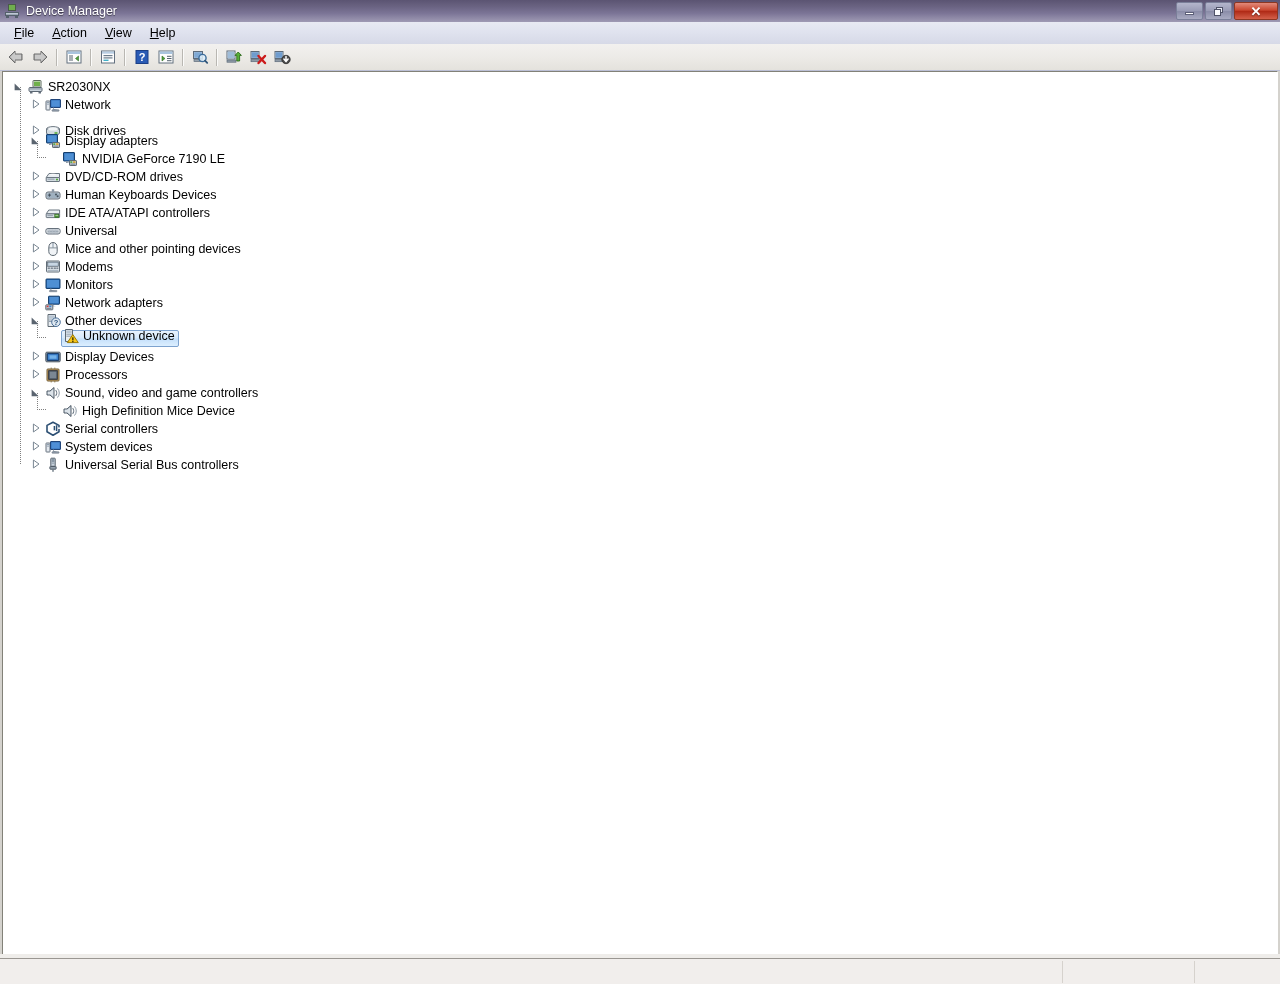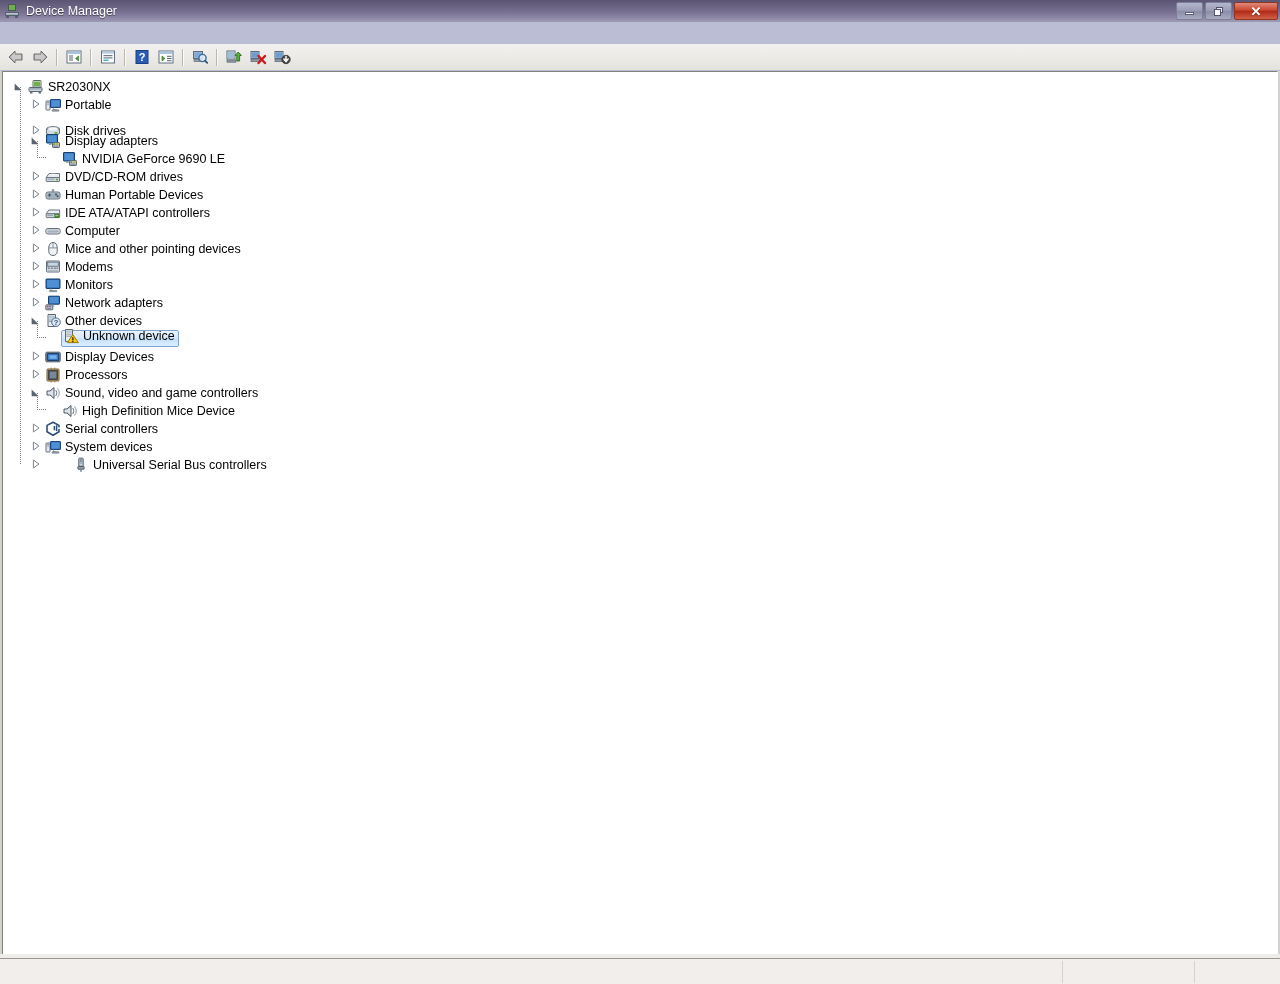--- a/index.html
+++ b/index.html
@@ -336,20 +336,26 @@
       </div>
       <div class="wbtn">
         <div class="gl-restore"></div>
       </div>
       <div class="wbtn close">
         <div class="gl-close">✕</div>
       </div>
     </div>
   </div>
 
+  <div id="menubar">
+    <div class="menu-item"><u>F</u>ile</div>
+    <div class="menu-item"><u>A</u>ction</div>
+    <div class="menu-item"><u>V</u>iew</div>
+    <div class="menu-item"><u>H</u>elp</div>
+  </div>
 
   <div id="toolbar">
 
     <div class="tb-btn">
       <svg width="18" height="16" viewBox="0 0 18 16">
         <path d="M8 2 L2 8 L8 14 L8 11 L15 11 L15 5 L8 5 Z" fill="#a8a8a8" stroke="#6d6d6d" stroke-width="1" stroke-linejoin="round"></path>
         <path d="M8 3.5 L3.3 8 L8 12.5 L8 10.2 L14 10.2 L14 5.8 L8 5.8 Z" fill="#c9c9c9"></path>
       </svg>
     </div>
 
@@ -490,21 +496,21 @@
           <span class="selbox">
             <span class="icon16"><svg width="16" height="16" viewBox="0 0 16 16">
                 <rect x="1" y="4" width="4" height="9" rx="0.5" fill="#e4e9ef" stroke="#66717d" stroke-width="1"></rect>
                 <rect x="1.8" y="5" width="2.4" height="1" fill="#90a0b0"></rect>
                 <rect x="1.8" y="6.6" width="2.4" height="1" fill="#90a0b0"></rect>
                 <rect x="5.5" y="2.5" width="10" height="8" rx="0.5" fill="#2a62a8" stroke="#20457a" stroke-width="1"></rect>
                 <rect x="6.3" y="3.3" width="8.4" height="6.4" fill="#4f8fd6"></rect>
                 <path d="M9 10.5 L9 12 L12.8 13 L8.2 13 L8.2 10.5 Z" fill="#8b98a6"></path>
                 <rect x="7" y="12.8" width="7" height="1.4" rx="0.4" fill="#9aa7b5" stroke="#66717d" stroke-width="0.6"></rect>
               </svg></span>
-            <span class="label">Portable</span>
+            <span class="label">Network</span>
           </span>
         </div>
         <div class="row" style="position:absolute;left:25px;top:41px;margin-top:8px;">
           <span class="twisty">
             <svg class="tri-hollow" width="9" height="10" viewBox="0 0 9 10">
               <path d="M1.4 1 L7 5 L1.4 9 Z" fill="#ffffff" stroke="#7a8793" stroke-width="1" stroke-linejoin="round"></path>
             </svg>
           </span>
           <span class="selbox">
             <span class="icon16"><svg width="16" height="16" viewBox="0 0 16 16">
@@ -540,21 +546,21 @@
           <span class="selbox">
             <span class="icon16"><svg width="16" height="16" viewBox="0 0 16 16">
                 <rect x="1.5" y="1.5" width="11" height="8.5" rx="0.5" fill="#1f5ba3" stroke="#16406f" stroke-width="1"></rect>
                 <rect x="2.3" y="2.3" width="9.4" height="6.9" fill="#4e8fd3"></rect>
                 <path d="M5.5 10 L5.5 11.2 L9 12 L4 12 L4 10 Z" fill="#8b98a6"></path>
                 <rect x="7.5" y="9.5" width="7" height="5" rx="0.6" fill="#ccd4dc" stroke="#5d6872" stroke-width="1"></rect>
                 <rect x="8.3" y="10.3" width="2" height="1.6" fill="#4ea23a"></rect>
                 <rect x="11" y="10.3" width="2.5" height="1.6" fill="#d3a22b"></rect>
                 <rect x="8.3" y="12.5" width="5.2" height="1.2" fill="#7d8894"></rect>
               </svg></span>
-            <span class="label">NVIDIA GeForce 9690 LE</span>
+            <span class="label">NVIDIA GeForce 7190 LE</span>
           </span>
         </div>
         <div class="row" style="position:absolute;left:25px;top:95px;">
           <span class="twisty">
             <svg class="tri-hollow" width="9" height="10" viewBox="0 0 9 10">
               <path d="M1.4 1 L7 5 L1.4 9 Z" fill="#ffffff" stroke="#7a8793" stroke-width="1" stroke-linejoin="round"></path>
             </svg>
           </span>
           <span class="selbox">
             <span class="icon16"><svg width="16" height="16" viewBox="0 0 16 16">
@@ -576,21 +582,21 @@
           <span class="selbox">
             <span class="icon16"><svg width="16" height="16" viewBox="0 0 16 16">
                 <rect x="1" y="5" width="14" height="7" rx="2" fill="#cfd8df" stroke="#606b76" stroke-width="1"></rect>
                 <rect x="1.9" y="5.9" width="12.2" height="5.2" rx="1.6" fill="#9fb0bf"></rect>
                 <rect x="3" y="7.6" width="3" height="1" fill="#46525e"></rect>
                 <rect x="4" y="6.6" width="1" height="3" fill="#46525e"></rect>
                 <circle cx="11" cy="7.6" r="1" fill="#46525e"></circle>
                 <circle cx="12.6" cy="9.2" r="1" fill="#46525e"></circle>
                 <rect x="6.8" y="2.2" width="2.4" height="3" fill="#8b98a6"></rect>
               </svg></span>
-            <span class="label">Human Portable Devices</span>
+            <span class="label">Human Keyboards Devices</span>
           </span>
         </div>
         <div class="row" style="position:absolute;left:25px;top:131px;">
           <span class="twisty">
             <svg class="tri-hollow" width="9" height="10" viewBox="0 0 9 10">
               <path d="M1.4 1 L7 5 L1.4 9 Z" fill="#ffffff" stroke="#7a8793" stroke-width="1" stroke-linejoin="round"></path>
             </svg>
           </span>
           <span class="selbox">
             <span class="icon16"><svg width="16" height="16" viewBox="0 0 16 16">
@@ -612,21 +618,21 @@
           <span class="selbox">
             <span class="icon16"><svg width="16" height="16" viewBox="0 0 16 16">
                 <rect x="0.8" y="5.5" width="14.4" height="5.5" rx="2.2" fill="#e3e8ec" stroke="#66717c" stroke-width="1"></rect>
                 <line x1="2.4" y1="7.1" x2="13.6" y2="7.1" stroke="#98a4b0" stroke-width="0.9"></line>
                 <line x1="2.4" y1="8.5" x2="13.6" y2="8.5" stroke="#98a4b0" stroke-width="0.9"></line>
                 <line x1="2.4" y1="9.9" x2="13.6" y2="9.9" stroke="#98a4b0" stroke-width="0.9"></line>
                 <line x1="4.4" y1="6.4" x2="4.4" y2="10.4" stroke="#b6c0ca" stroke-width="0.7"></line>
                 <line x1="7.4" y1="6.4" x2="7.4" y2="10.4" stroke="#b6c0ca" stroke-width="0.7"></line>
                 <line x1="10.4" y1="6.4" x2="10.4" y2="10.4" stroke="#b6c0ca" stroke-width="0.7"></line>
               </svg></span>
-            <span class="label">Computer</span>
+            <span class="label">Universal</span>
           </span>
         </div>
         <div class="row" style="position:absolute;left:25px;top:167px;">
           <span class="twisty">
             <svg class="tri-hollow" width="9" height="10" viewBox="0 0 9 10">
               <path d="M1.4 1 L7 5 L1.4 9 Z" fill="#ffffff" stroke="#7a8793" stroke-width="1" stroke-linejoin="round"></path>
             </svg>
           </span>
           <span class="selbox">
             <span class="icon16"><svg width="16" height="16" viewBox="0 0 16 16">
@@ -817,21 +823,21 @@
                 <rect x="1.8" y="5" width="2.4" height="1" fill="#90a0b0"></rect>
                 <rect x="1.8" y="6.6" width="2.4" height="1" fill="#90a0b0"></rect>
                 <rect x="5.5" y="2.5" width="10" height="8" rx="0.5" fill="#2a62a8" stroke="#20457a" stroke-width="1"></rect>
                 <rect x="6.3" y="3.3" width="8.4" height="6.4" fill="#4f8fd6"></rect>
                 <path d="M9 10.5 L9 12 L12.8 13 L8.2 13 L8.2 10.5 Z" fill="#8b98a6"></path>
                 <rect x="7" y="12.8" width="7" height="1.4" rx="0.4" fill="#9aa7b5" stroke="#66717d" stroke-width="0.6"></rect>
               </svg></span>
             <span class="label">System devices</span>
           </span>
         </div>
-        <div class="row" style="position:absolute;left:25px;top:383px;gap:28px;">
+        <div class="row" style="position:absolute;left:25px;top:383px;">
           <span class="twisty">
             <svg class="tri-hollow" width="9" height="10" viewBox="0 0 9 10">
               <path d="M1.4 1 L7 5 L1.4 9 Z" fill="#ffffff" stroke="#7a8793" stroke-width="1" stroke-linejoin="round"></path>
             </svg>
           </span>
           <span class="selbox">
             <span class="icon16"><svg width="16" height="16" viewBox="0 0 16 16">
                 <rect x="5.8" y="1.2" width="4.4" height="8.2" rx="0.6" fill="#c8d2dc" stroke="#55606b" stroke-width="1"></rect>
                 <rect x="6.6" y="2" width="2.8" height="3" fill="#8a98a6"></rect>
                 <rect x="6.6" y="5.6" width="2.8" height="1" fill="#8a98a6"></rect>

